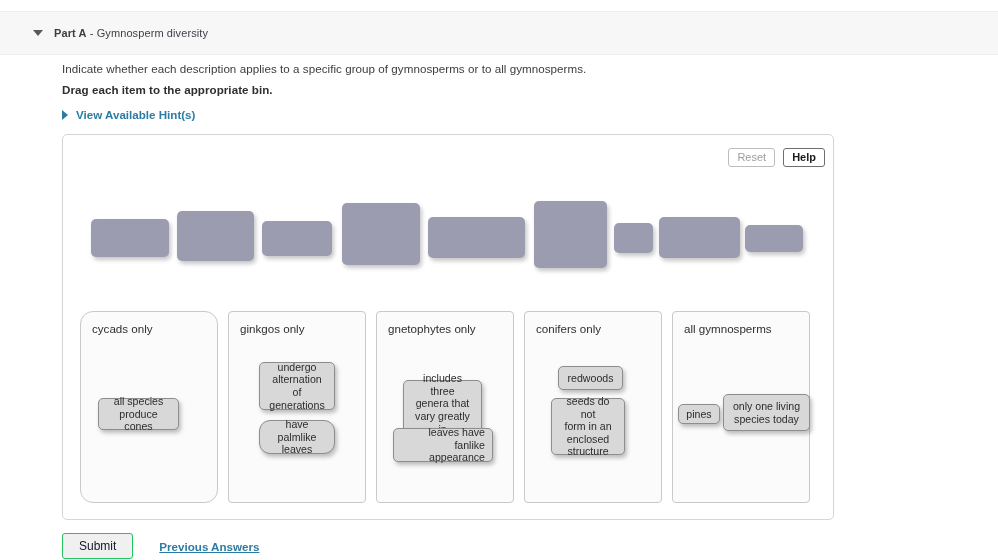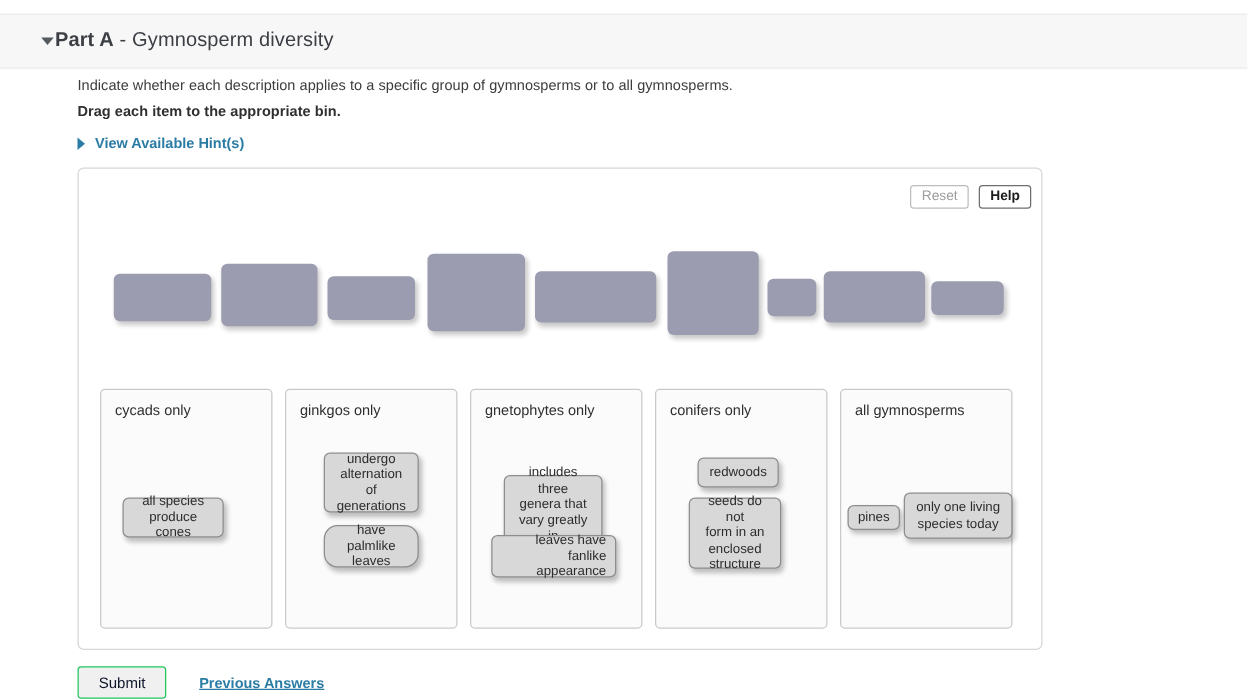--- a/index.html
+++ b/index.html
@@ -33,22 +33,22 @@
   .disclosure-down {
     width: 0;
     height: 0;
     margin-left: 33px;
     border-left: 5px solid transparent;
     border-right: 5px solid transparent;
     border-top: 6px solid #555a5e;
     cursor: pointer;
   }
   .part-title {
-    margin-left: 1px;
-    font-size: 16px;
+    margin-left: 11px;
+    font-size: 11px;
     color: #3b3f44;
     letter-spacing: .1px;
   }
   .part-title .pa { font-weight: bold; }
   .part-title .pt { font-weight: normal; }
 
   
   .prompt {
     position: absolute;
     left: 62px;
@@ -251,21 +251,21 @@
       <div class="ph" style="left: 199px; top: 86px; width: 70px; height: 35px;"></div>
       <div class="ph" style="left: 279px; top: 68px; width: 78px; height: 62px;"></div>
       <div class="ph" style="left: 365px; top: 82px; width: 97px; height: 41px;"></div>
       <div class="ph" style="left: 471px; top: 66px; width: 73px; height: 67px;"></div>
       <div class="ph" style="left: 551px; top: 88px; width: 39px; height: 30px;"></div>
       <div class="ph" style="left: 596px; top: 82px; width: 81px; height: 41px;"></div>
       <div class="ph" style="left: 682px; top: 90px; width: 58px; height: 27px;"></div>
     </div>
 
   <div class="bins" id="bins">
-      <div class="bin" style="left: 0px;">
+      <div class="bin" style="left: 0px; border-radius: 13px;">
         <div class="bin-label">cycads only</div>
         <div class="bin-body">
           <div class="item" style="left: 17px; top: 56px; width: 81px; height: 32px;">all species
 produce cones</div>
         </div>
       </div>
       <div class="bin" style="left: 148px;">
         <div class="bin-label">ginkgos only</div>
         <div class="bin-body">
           <div class="item" style="left: 30px; top: 20px; width: 76px; height: 48px;">undergo

